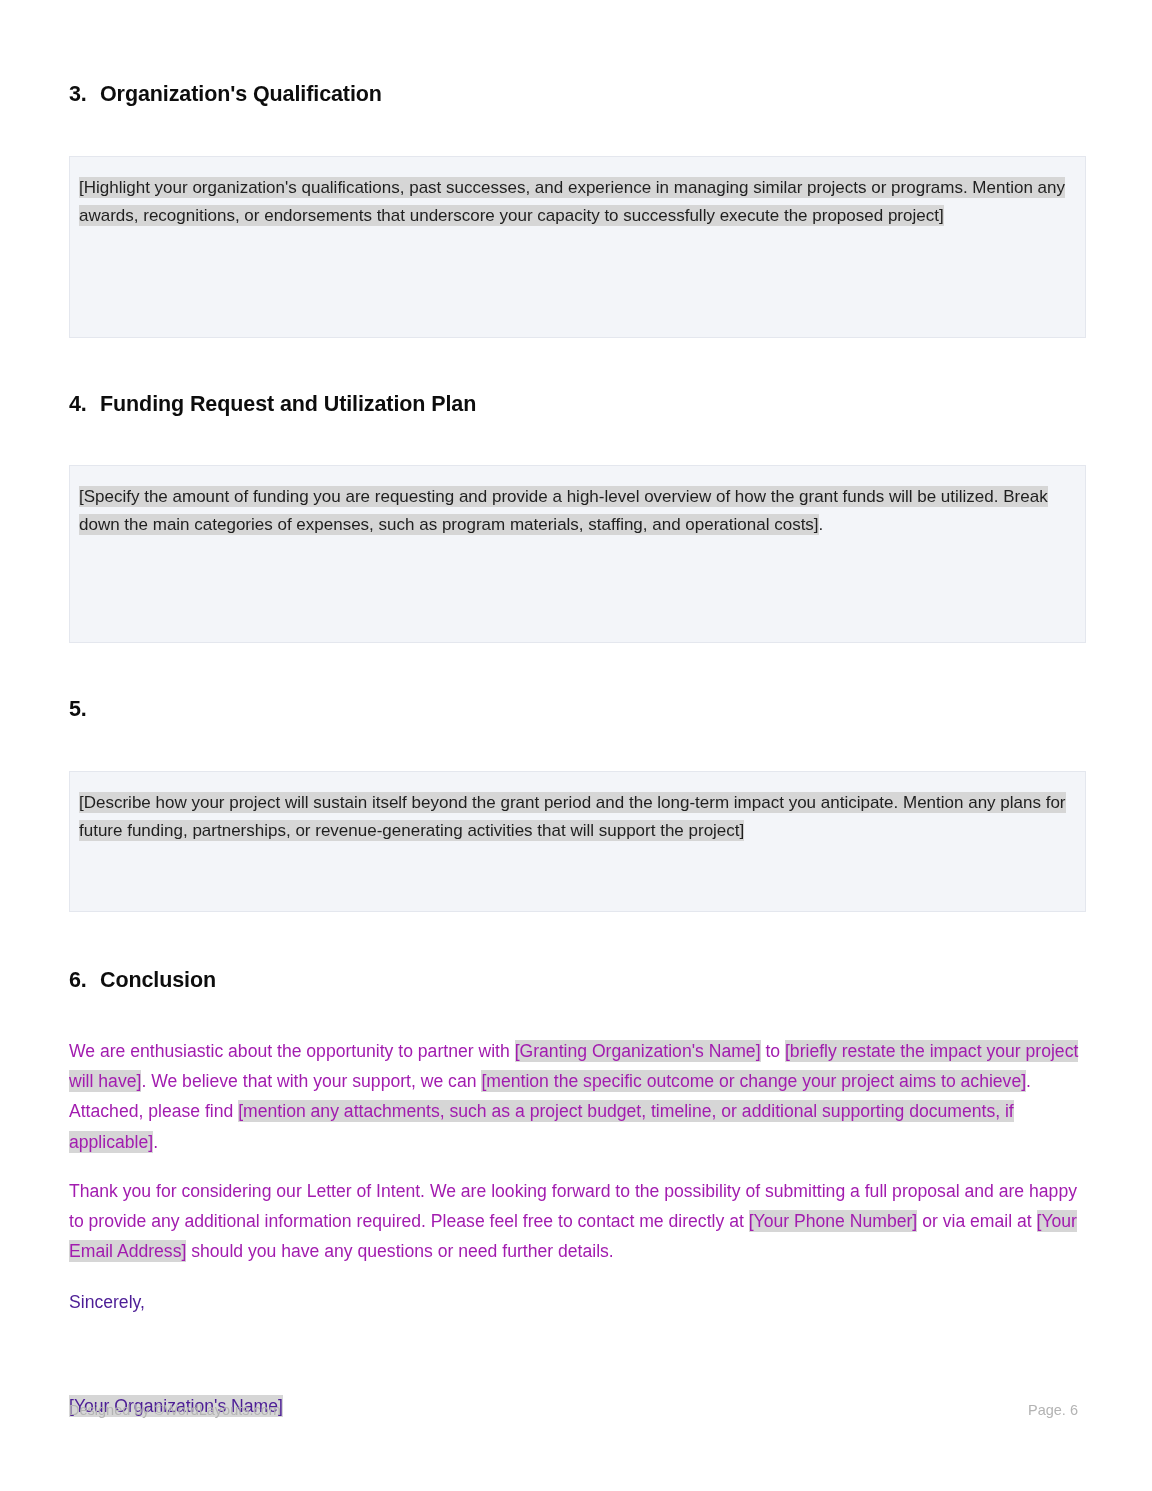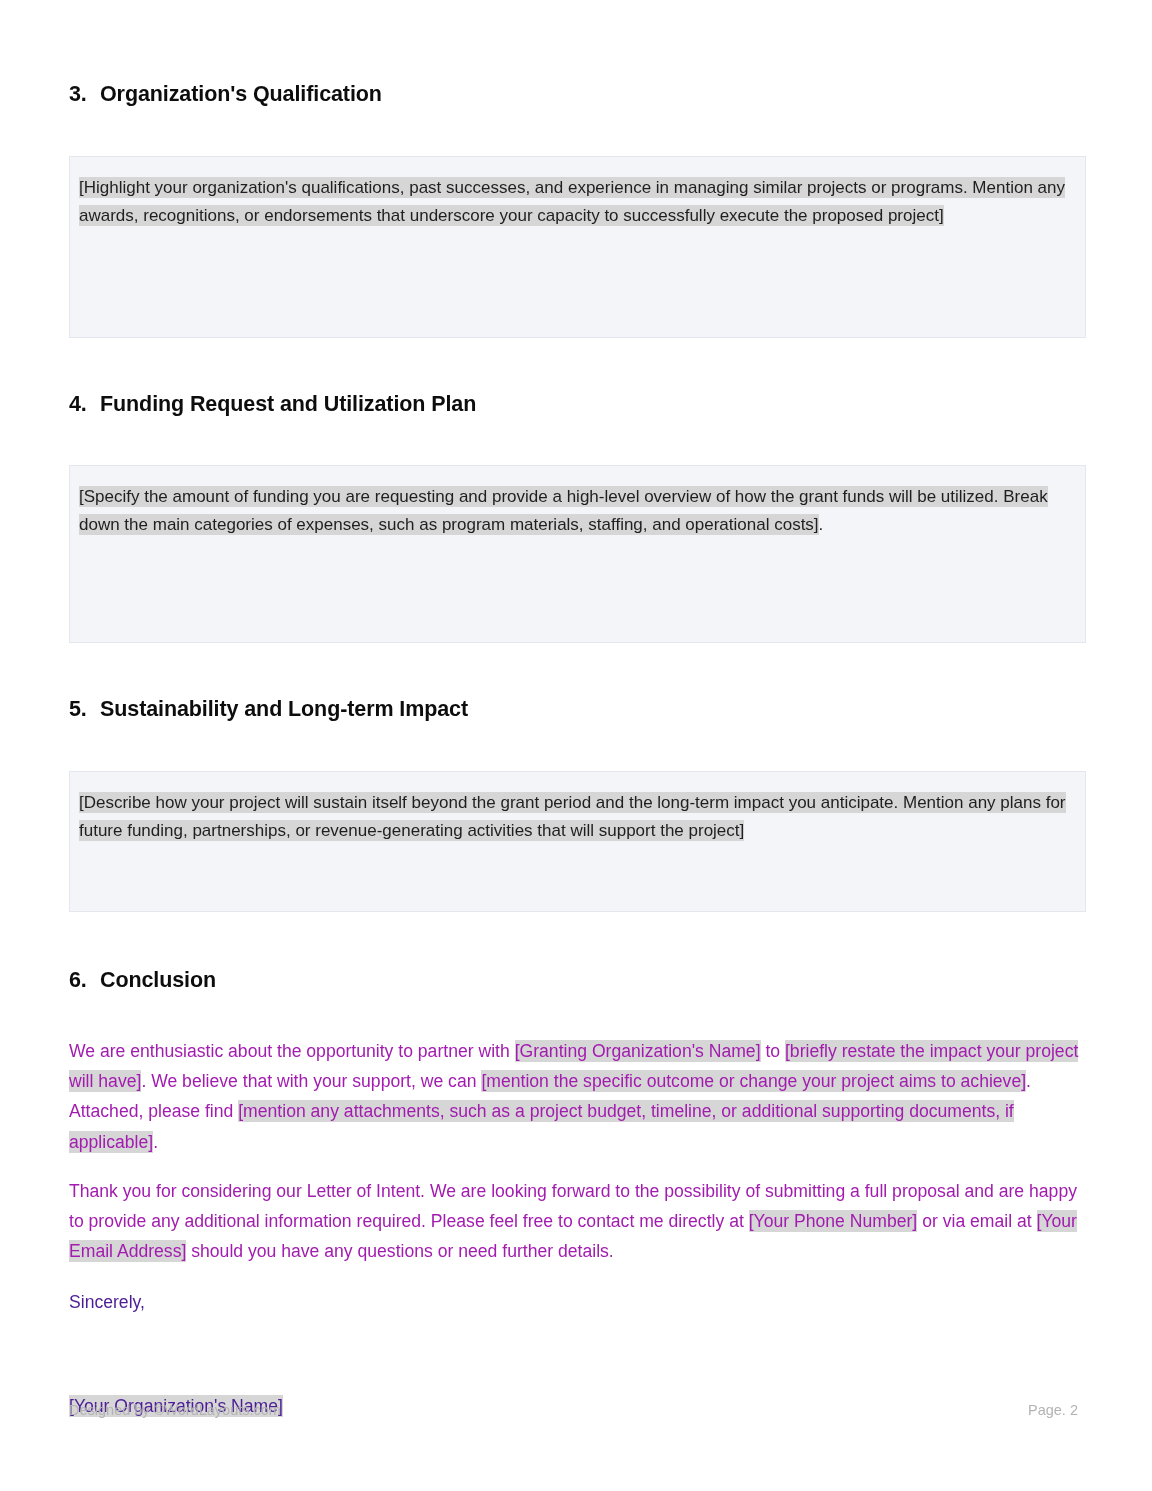--- a/index.html
+++ b/index.html
@@ -111,21 +111,21 @@
     <h2 class="sec-heading">
       <span class="num">4.</span><span>Funding Request and Utilization Plan</span>
     </h2>
     <div style="height:31px"></div>
     <div class="field-box" style="height:178px">
       <p><span class="hl">[Specify the amount of funding you are requesting and provide a high-level overview of how the grant funds will be utilized. Break down the main categories of expenses, such as program materials, staffing, and operational costs]</span><span>.</span></p>
     </div>
 
     <div style="height:36px"></div>
     <h2 class="sec-heading">
-      <span class="num">5.</span><span>Sustainability and Long-term Impact</span>
+      <span class="num">5.</span>
     </h2>
     <div style="height:31px"></div>
     <div class="field-box" style="height:141px">
       <p><span class="hl">[Describe how your project will sustain itself beyond the grant period and the long-term impact you anticipate. Mention any plans for future funding, partnerships, or revenue-generating activities that will support the project]</span></p>
     </div>
 
     <div style="height:38px"></div>
     <h2 class="sec-heading">
       <span class="num">6.</span><span>Conclusion</span>
     </h2>
@@ -143,15 +143,15 @@
 
     <div style="height:26px"></div>
 
     <div style="height:26px"></div>
     <p class="sig-line"><span class="hl">[Your Organization's Name]</span></p>
 
   </div>
 
   <div class="footer">
     <span>Designed by ©WordLayouts.com</span>
-    <span>Page. 2</span>
+    <span>Page. 6</span>
   </div>
 </div>
 
 </body></html>

